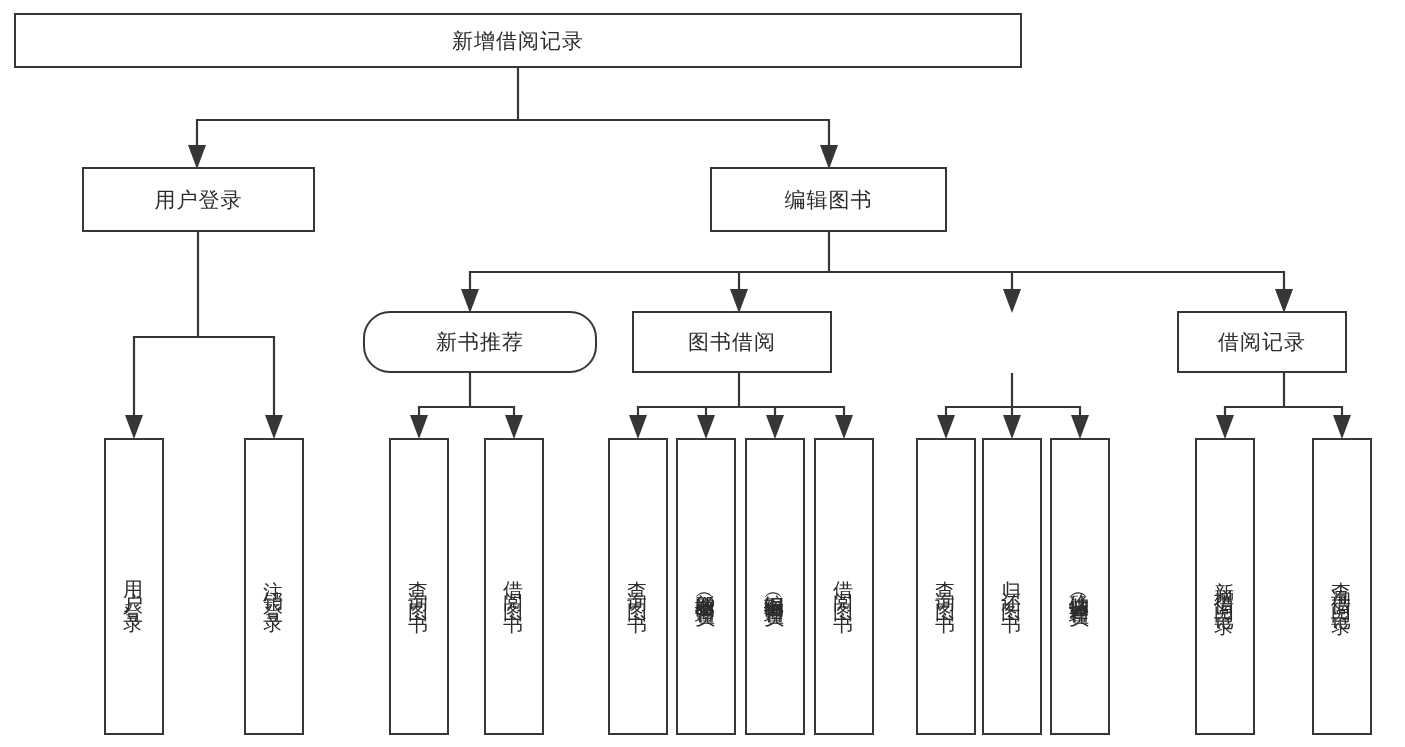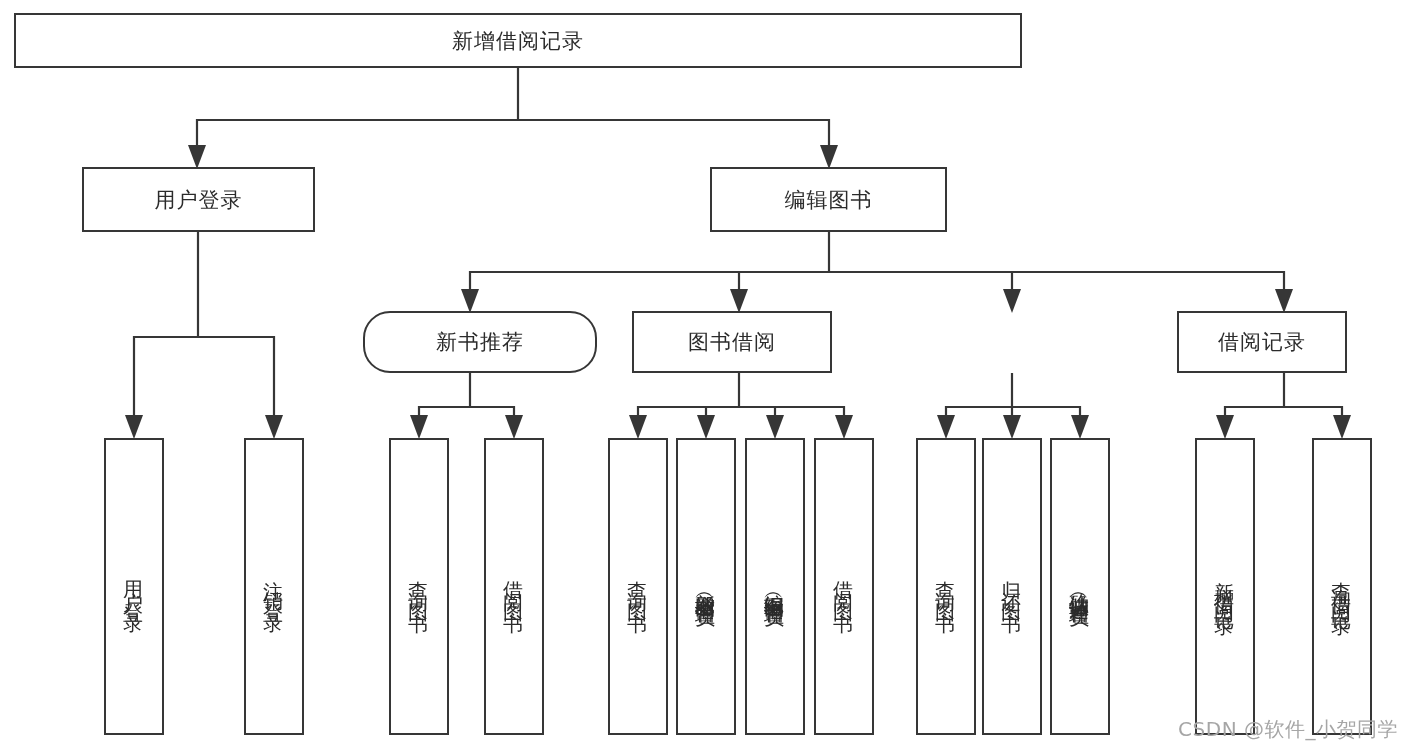--- a/index.html
+++ b/index.html
@@ -168,15 +168,14 @@
     <span>确认归还（管理员）</span>
   </div>
 
   <div class="node vbox" style="left:1195px; letter-spacing:7px;">
     <span>新增借阅记录</span>
   </div>
   <div class="node vbox" style="left:1312px; letter-spacing:7px;">
     <span>查询借阅记录</span>
   </div>
 
-  <div id="watermark">CSDN @软件_小贺同学</div>
 
 </div>
 
 </body></html>

